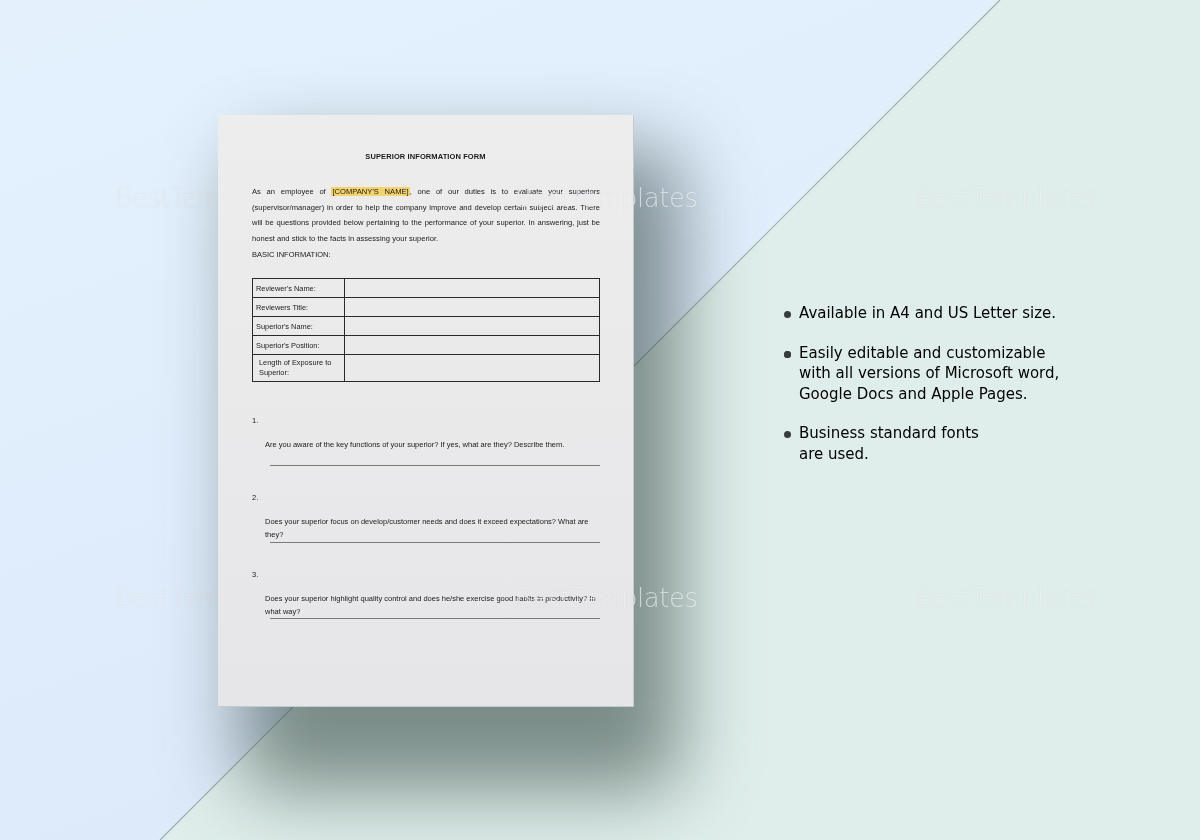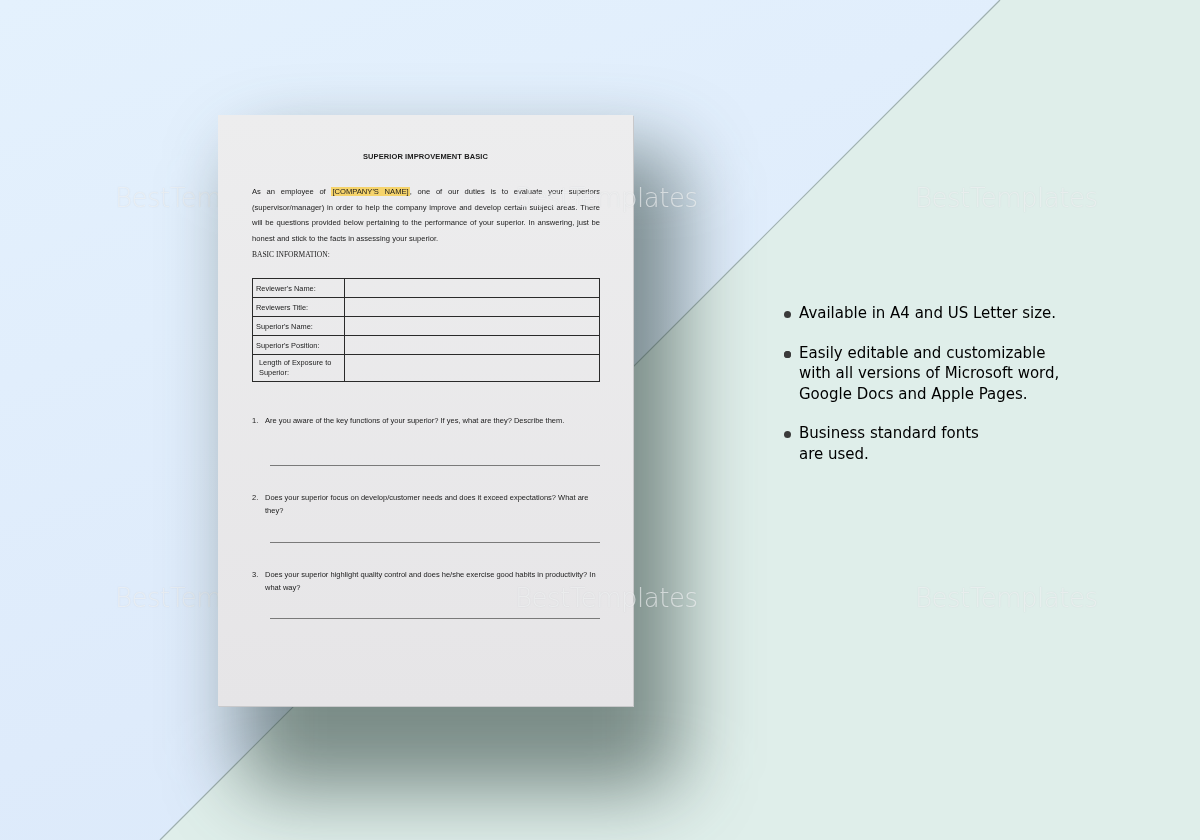--- a/index.html
+++ b/index.html
@@ -42,37 +42,37 @@
   .paper-title {
     position: absolute; top: 37px; left: 0; width: 100%; text-align: center;
     font-size: 7.5px; font-weight: bold; letter-spacing: 0.1px;
   }
   .intro {
     position: absolute; left: 34px; top: 69px; width: 348px;
     font-size: 7.6px; line-height: 15.5px; text-align: justify;
   }
   .hl { background: #f5d36b; padding: 0 1px; }
   .section-label {
-    position: absolute; left: 34px; top: 135px; font-size: 7.5px; font-family: Liberation Serif, serif;
+    position: absolute; left: 34px; top: 135px; font-size: 7.5px;
   }
   .info-table {
     position: absolute; left: 34px; top: 163px; width: 348px;
     border-collapse: collapse; font-size: 7.4px;
   }
   .info-table td {
     border: 1.2px solid #2a2a2a; padding: 2px 3px; height: 14px;
     vertical-align: middle;
   }
   .info-table td.lbl { width: 82px; margin-top: 16px; }
   .info-table tr.tall td { height: 22px; line-height: 10px; padding-left: 6px; }
   .q {
     position: absolute; left: 34px; width: 348px; font-size: 7.5px; line-height: 13px;
   }
   .q .num { position: absolute; left: 0; top: 0; }
-  .q .txt { margin-left: 13px; display: block; }
+  .q .txt { margin-left: 13px; display: block; margin-top: 24px; }
   .answer-line {
     position: absolute; left: 52px; width: 330px; height: 1px; background: #7a7a7a;
   }
   .bullets {
     position: absolute; left: 782px; top: 303px; width: 300px;
     font-family: "DejaVu Sans", sans-serif; font-size: 15px; line-height: 20.5px;
     color: #000000;
   }
   .bullet { position: relative; padding-left: 17px; margin-bottom: 19px; }
   .bullet .dot {
@@ -92,21 +92,21 @@
 <div>
   <div class="watermark" style="left:115px;top:183px">BestTemplates</div>
   <div class="watermark" style="left:915px;top:183px">BestTemplates</div>
   <div class="watermark" style="left:915px;top:583px">BestTemplates</div>
   <div class="watermark" style="left:115px;top:583px">BestTemplates</div>
 </div>
 
 <div class="shadow"></div>
 
 <div class="paper">
-  <div class="paper-title">SUPERIOR IMPROVEMENT BASIC</div>
+  <div class="paper-title">SUPERIOR INFORMATION FORM</div>
 
   <div class="intro"><span>As an employee of </span><span class="hl">[COMPANY'S NAME]</span><span>, one of our duties is to evaluate your superiors (supervisor/manager) in order to help the company improve and develop certain subject areas. There will be questions provided below pertaining to the performance of your superior. In answering, just be honest and stick to the facts in assessing your superior.</span></div>
 
   <div class="section-label">BASIC INFORMATION:</div>
 
   <table class="info-table">
     <tbody>
         <tr>
       <td class="lbl">Reviewer's Name:</td>
       <td></td>

